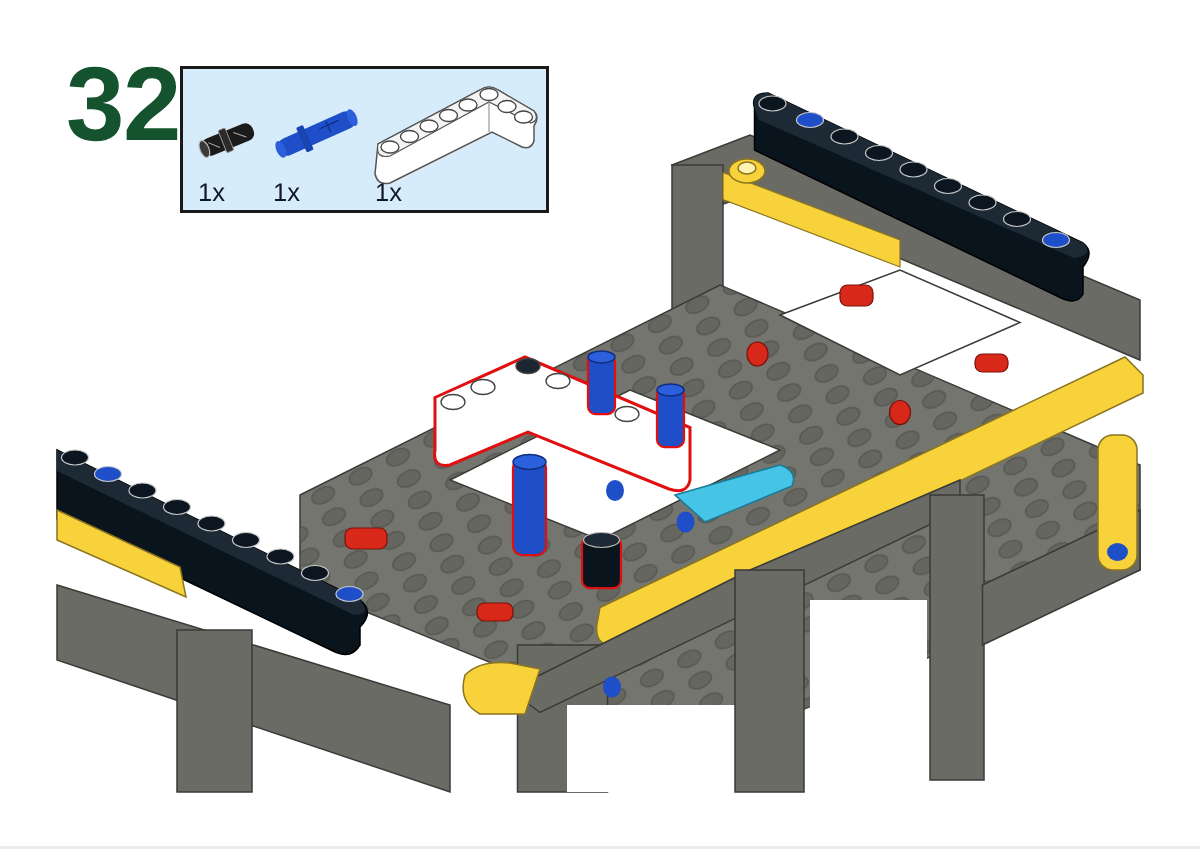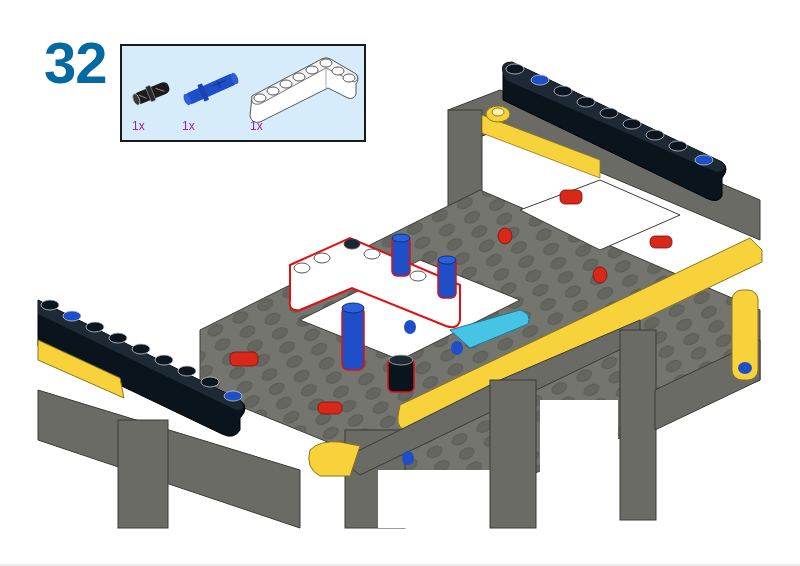--- a/index.html
+++ b/index.html
@@ -1,19 +1,19 @@
 <!DOCTYPE html>
 <html><head>
 <meta charset="utf-8">
 <style>
   html, body { margin:0; padding:0; background:#ffffff; }
   body { width:800px; height:566px; position:relative; overflow:hidden; font-family:"Liberation Sans", sans-serif; }
-  .step-number { position:absolute; left:44px; top:34px; font-size:58px; font-weight:bold; color:#0369a1; letter-spacing:-1px; line-height:1; }
+  .step-number { position:absolute; left:44px; top:34px; font-size:70px; font-weight:bold; color:#14532d; letter-spacing:-1px; line-height:1; }
   .callout { position:absolute; left:120px; top:44px; width:246px; height:98px; background:#d6ecfb; border:2px solid #1a1a1a; box-sizing:border-box; }
-  .qty { position:absolute; font-size:12px; color:#a21caf; }
+  .qty { position:absolute; font-size:17px; color:#0f172a; }
   .part { position:absolute; }
   .scene { position:absolute; left:0; top:0; }
   .footer-line { position:absolute; left:0; top:564px; width:800px; height:2px; background:#ececec; }
 </style>
 </head>
 <body>
 
 <div class="step-number">32</div>
 
 <div class="callout">

